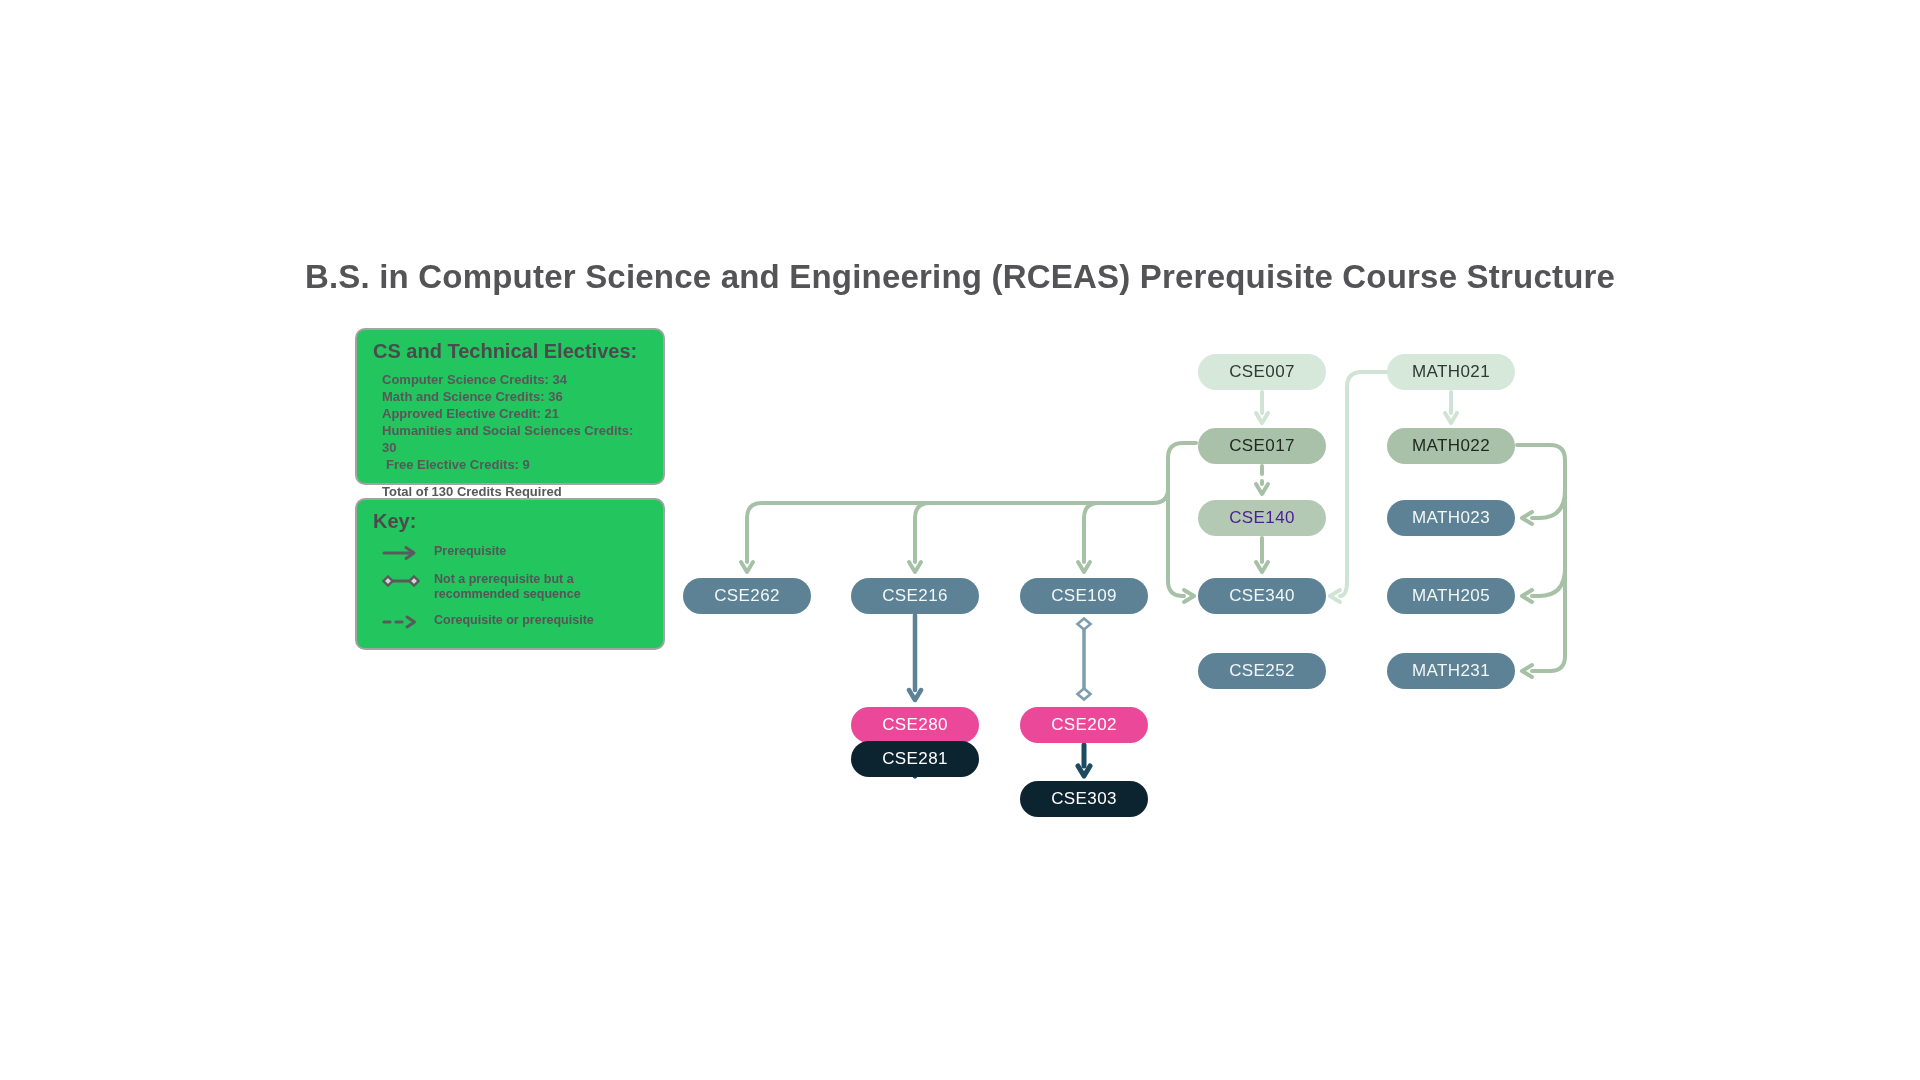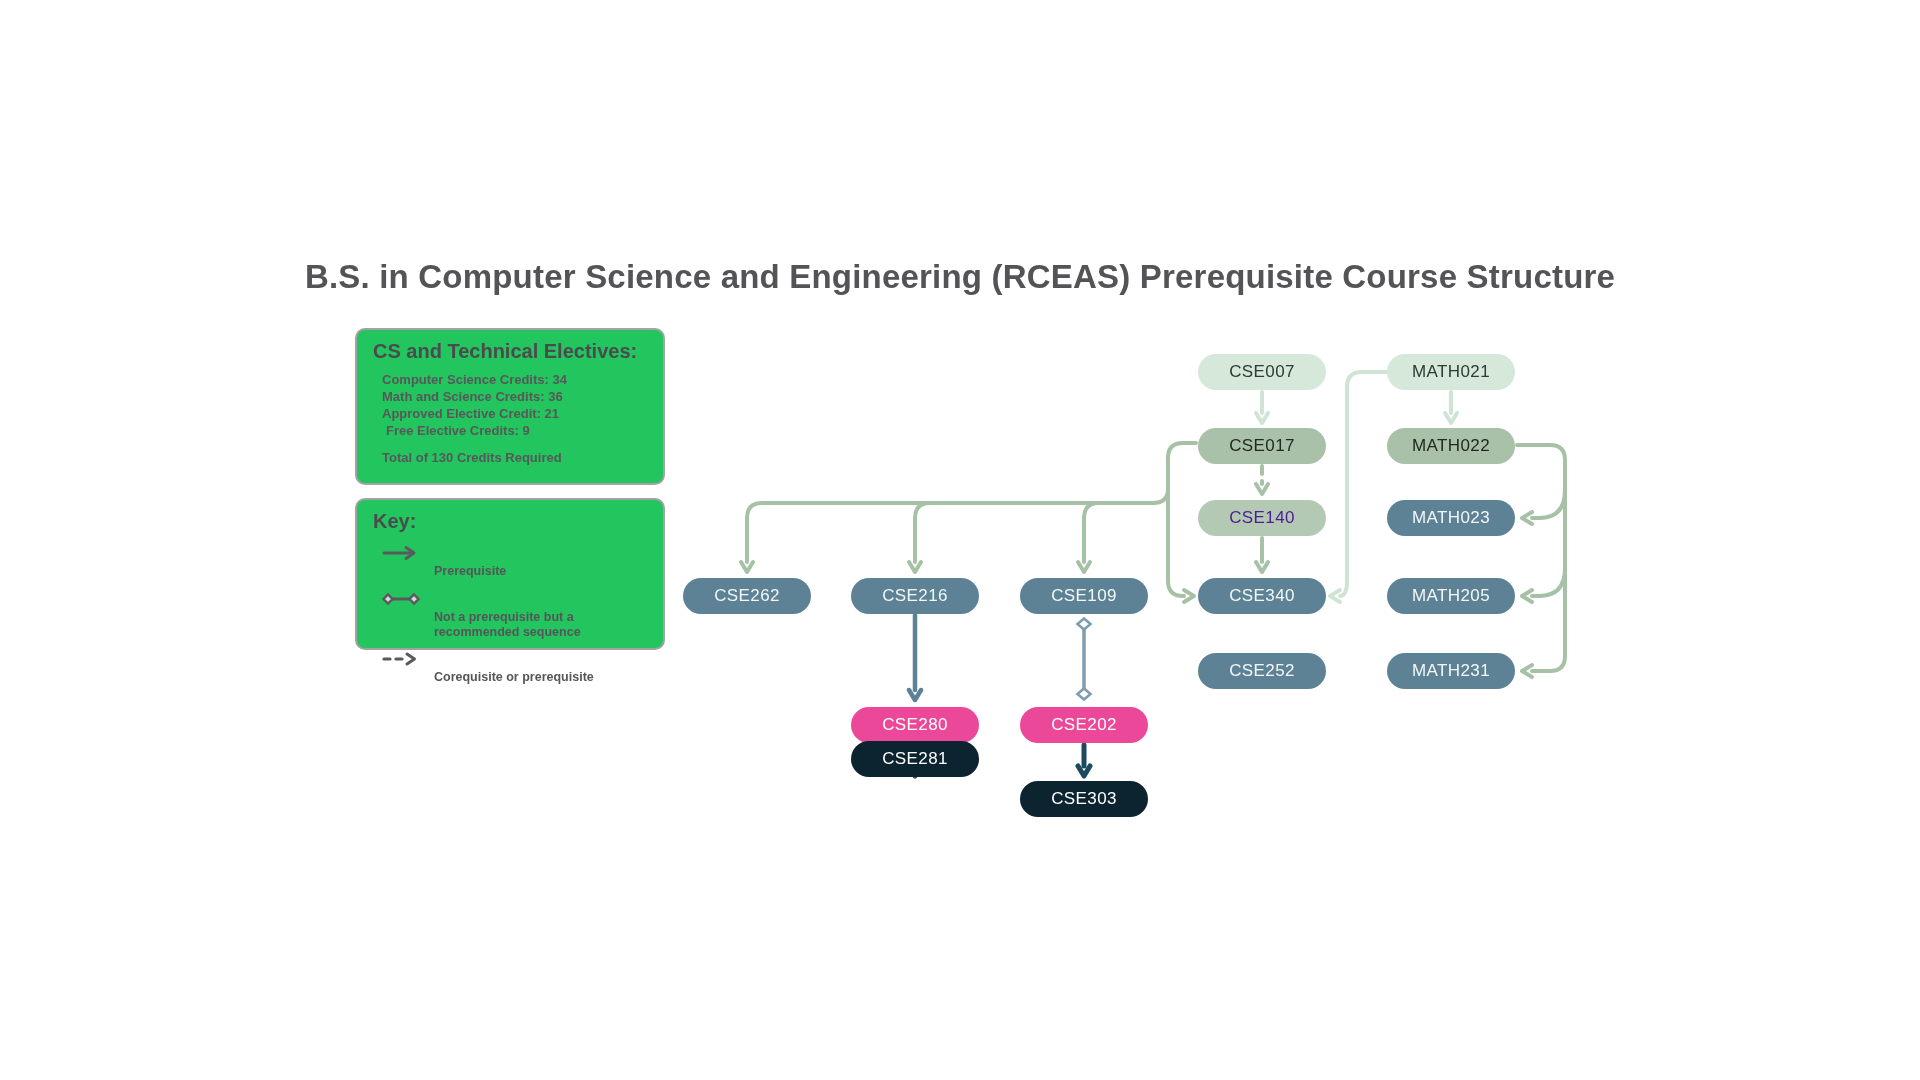--- a/index.html
+++ b/index.html
@@ -17,21 +17,21 @@
     border:2px solid #a3a3a3;border-radius:10px;padding:10px 16px;color:#535355;
   }
   .box-electives{top:328px;height:133px;}
   .box-key{top:498px;height:128px;}
   .box-title{font-size:20px;font-weight:700;color:#4b4b4d;margin-bottom:8px;}
   .credit-item{font-size:13px;font-weight:700;color:#58585a;line-height:17px;margin-left:9px;}
   .credit-item.indent{margin-left:13px;}
   .box-total{font-size:13px;font-weight:700;color:#58585a;margin-left:9px;margin-top:11px;}
   .key-row{display:flex;align-items:flex-start;margin:11px 0 0 9px;}
   .key-icon{width:38px;flex:0 0 38px;margin-right:14px;margin-top:1px;}
-  .key-label{font-size:12.5px;font-weight:700;color:#565658;line-height:1.18;max-width:170px;margin-top:20px;}
+  .key-label{font-size:12.5px;font-weight:700;color:#565658;line-height:1.18;max-width:170px;}
   
   .node{
     position:absolute;width:128px;height:36px;border-radius:18px;
     display:flex;align-items:center;justify-content:center;
     font-size:17px;letter-spacing:.4px;
   }
   .n-mint{background:#d5e8da;color:#2e3a33;}
   .n-sage{background:#a9c0a9;color:#202a20;}
   .n-sagelight{background:#b4c9b3;color:#4c1d95;}
   .n-blue{background:#5d8295;color:#f3f7f7;}
@@ -44,20 +44,21 @@
 
 <div class="canvas">
 
   <div class="page-title">B.S. in Computer Science and Engineering (RCEAS) Prerequisite Course Structure</div>
 
   <div class="info-box box-electives">
     <div class="box-title">CS and Technical Electives:</div>
     <div class="credit-item">Computer Science Credits: 34</div>
     <div class="credit-item">Math and Science Credits: 36</div>
     <div class="credit-item">Approved Elective Credit: 21</div>
+    <div class="credit-item">Humanities and Social Sciences Credits: 30</div>
     <div class="credit-item indent">Free Elective Credits: 9</div>
     <div class="box-total">Total of 130 Credits Required</div>
   </div>
 
   <div class="info-box box-key">
     <div class="box-title">Key:</div>
     <div class="key-row">
       <svg class="key-icon" width="38" height="16" viewBox="0 0 38 16">
         <path d="M2 8 H28" stroke="#5a5a5c" stroke-width="3" stroke-linecap="round" fill="none"></path>
         <path d="M24 2.5 L32 8 L24 13.5" stroke="#5a5a5c" stroke-width="3" stroke-linecap="round" stroke-linejoin="round" fill="none"></path>

